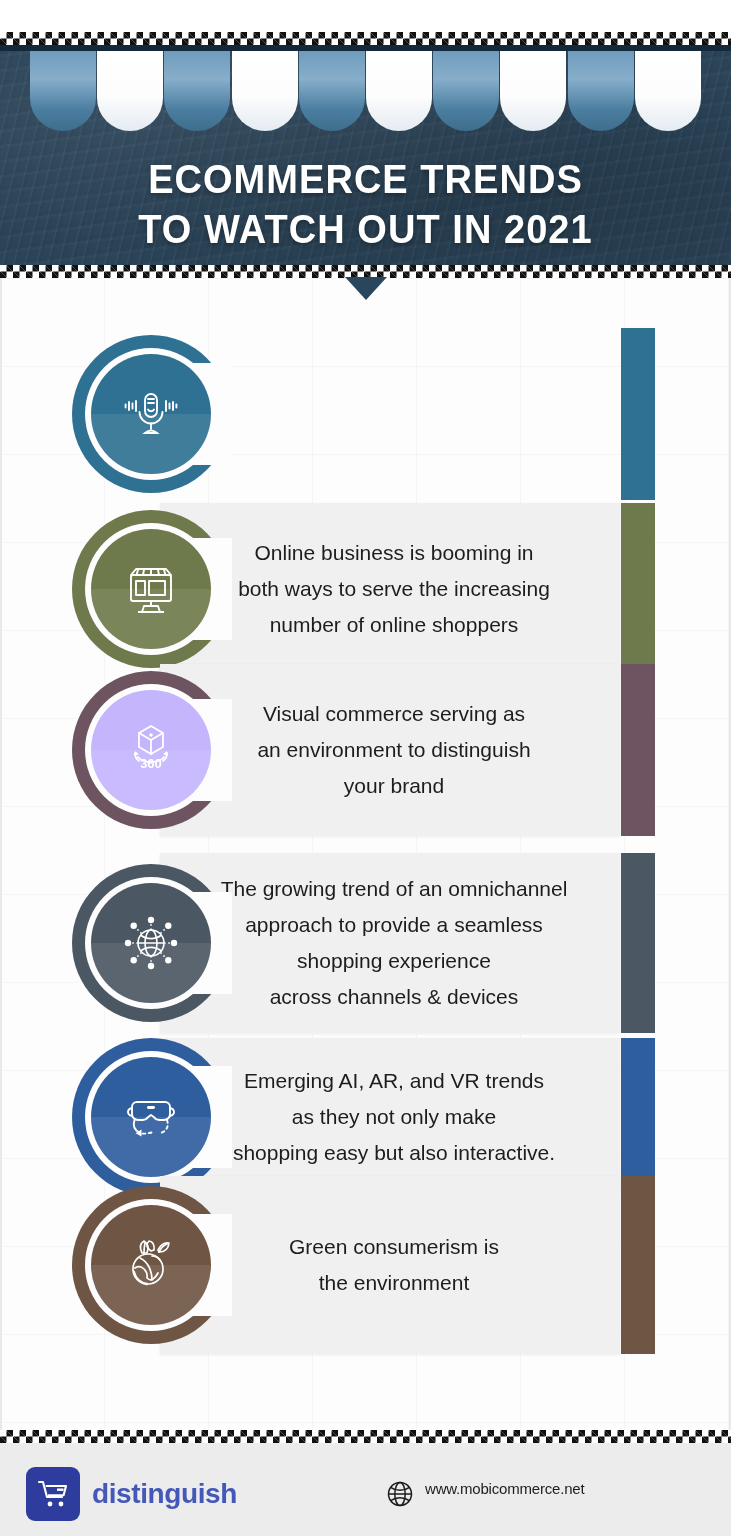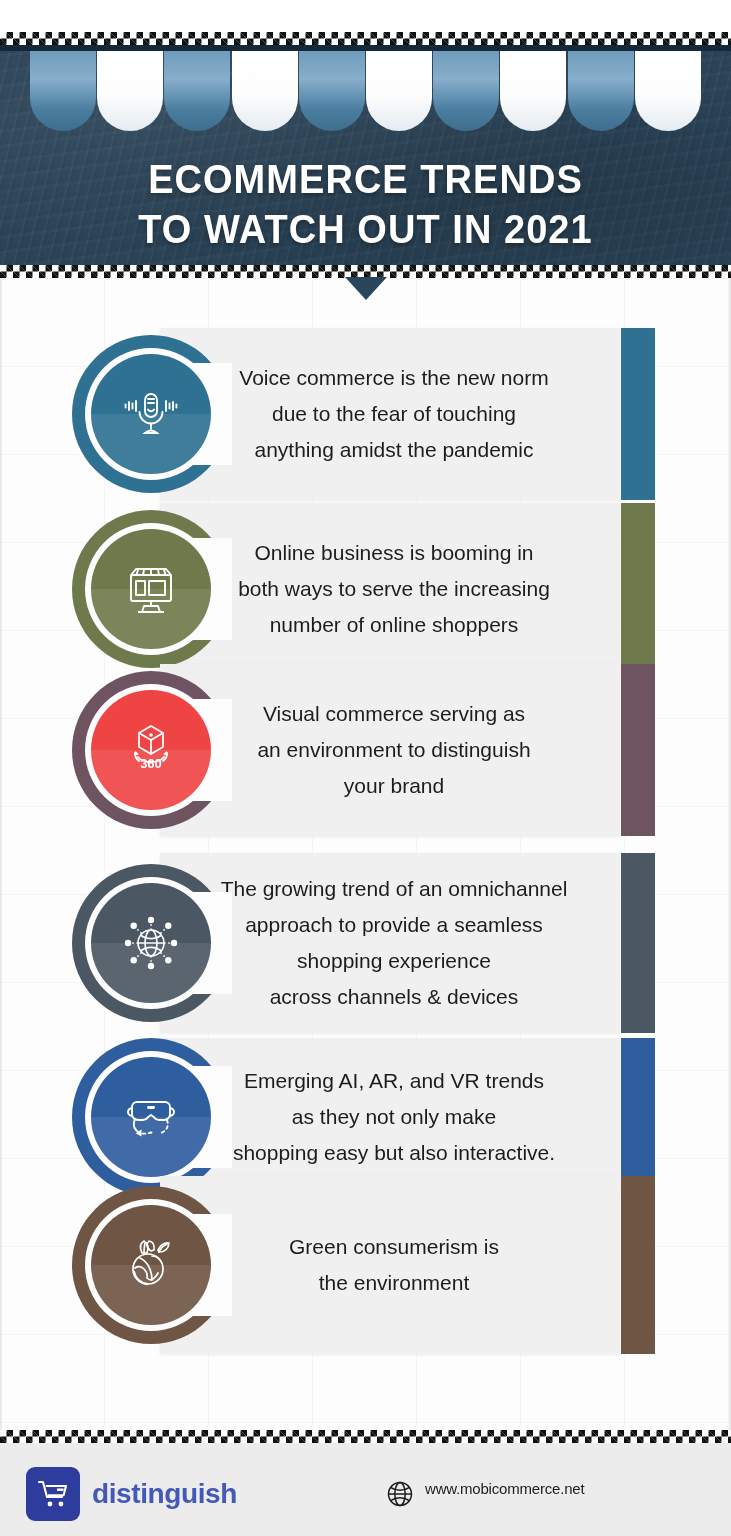--- a/index.html
+++ b/index.html
@@ -159,27 +159,20 @@
     </div>
   </div>
   <div class="checker hdrbot"></div>
   <div class="pointer"></div>
 
   <div class="body-bg"></div>
   <div class="edge-l"></div>
   <div class="edge-r"></div>
   <div id="rows">
       <div class="row" style="top: 296px; height: 172px;">
-        <div class="card">
-          <div class="card-text">
-            <div>Voice commerce is the new norm</div>
-            <div>due to the fear of touching</div>
-            <div>anything amidst the pandemic</div>
-          </div>
-        </div>
         <div class="bar" style="background: rgb(47, 113, 146);"></div>
         <div class="circ-wrap">
           <div class="ring" style="background: rgb(47, 113, 146);"></div>
           <div class="disc" style="background: rgb(47, 113, 146);">
             <svg width="58" height="58" viewBox="0 0 58 58" fill="none" stroke="#fff" stroke-width="1.9" stroke-linecap="round">
     <rect x="23" y="9" width="12" height="23" rx="6"></rect>
     <line x1="26" y1="14" x2="32" y2="14"></line>
               <line x1="26" y1="18" x2="32" y2="18"></line>
     <path d="M26 24.5 a3.4 3.4 0 0 0 6 0"></path>
     <path d="M17.5 27 a11.5 11.5 0 0 0 23 0"></path>
@@ -232,21 +225,21 @@
         <div class="card">
           <div class="card-text">
             <div>Visual commerce serving as</div>
             <div>an environment to distinguish</div>
             <div>your brand</div>
           </div>
         </div>
         <div class="bar" style="background: rgb(109, 84, 96);"></div>
         <div class="circ-wrap">
           <div class="ring" style="background: rgb(109, 84, 96);"></div>
-          <div class="disc" style="background: #ef4444;">
+          <div class="disc" style="background: #c4b5fd;">
             <svg width="58" height="58" viewBox="0 0 58 58" fill="none" stroke="#fff" stroke-width="1.8" stroke-linejoin="round" stroke-linecap="round">
     <path d="M29 5 l12 7 v14 l-12 7 -12-7 V12 z"></path>
     <path d="M17 12 l12 7 12-7"></path>
               <line x1="29" y1="19" x2="29" y2="33"></line>
     <circle cx="29" cy="14" r="1.8" fill="#fff" stroke="none"></circle>
     <path d="M16 36 a14.5 9 0 0 0 26 0" stroke-dasharray="0"></path>
     <path d="M13 32 a16 11 0 0 0 4 8"></path>
     <path d="M45 32 a16 11 0 0 1 -4 8"></path>
     <path d="M13.5 30 l-1.2 4.6 4.6 -1.2 z" fill="#fff" stroke="none"></path>
     <path d="M44.5 30 l1.2 4.6 -4.6 -1.2 z" fill="#fff" stroke="none"></path>

